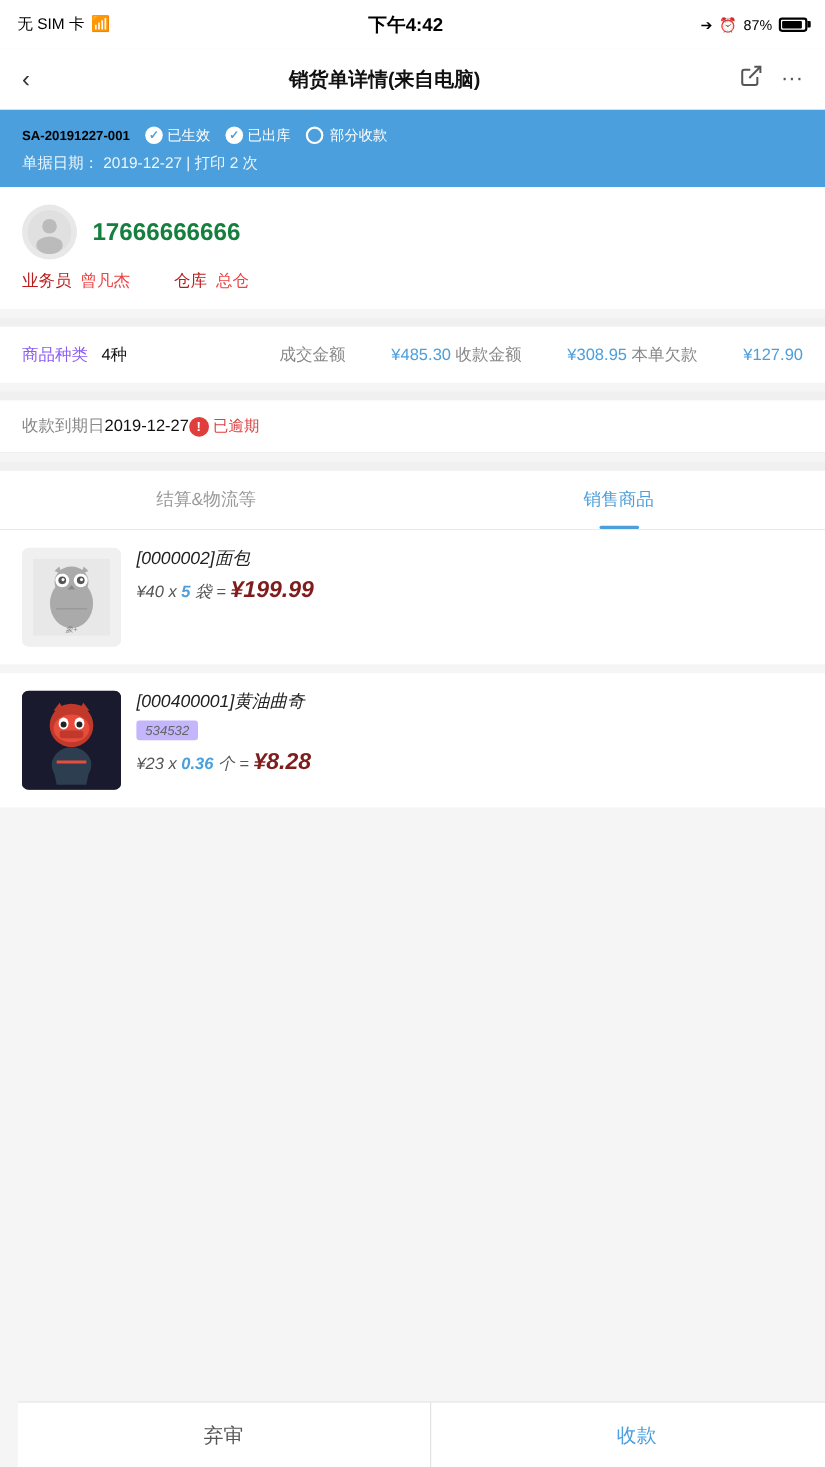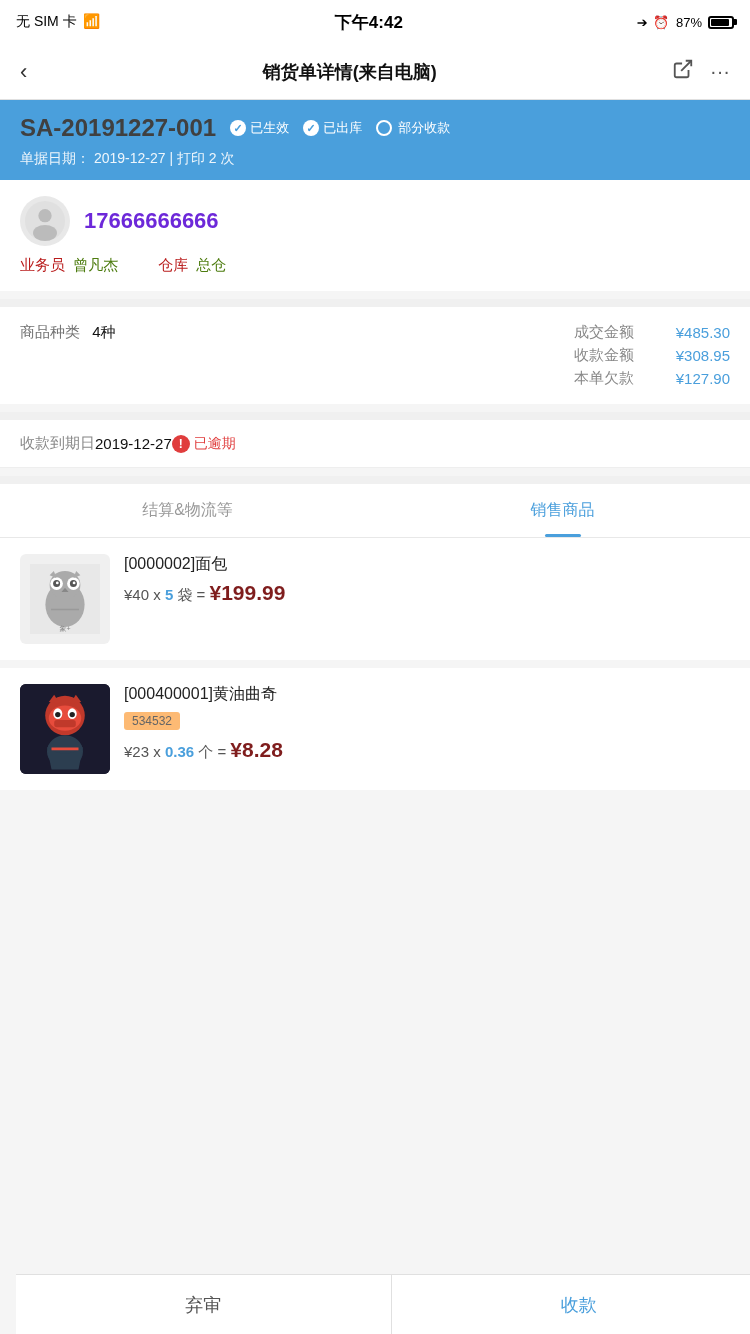--- a/index.html
+++ b/index.html
@@ -86,23 +86,23 @@
       background: #4a9fdc;
       padding: 14px 20px 12px;
     }
     .banner-row1 {
       display: flex;
       align-items: center;
       gap: 14px;
       margin-bottom: 8px;
     }
     .order-id {
-      font-size: 24px;
+      font-size: 12px;
       font-weight: 700;
-      color: #404040;
+      color: #000000;
     }
     .badge {
       display: inline-flex;
       align-items: center;
       gap: 4px;
       font-size: 13px;
       color: #fff;
     }
     .badge-check {
       display: inline-block;
@@ -147,35 +147,35 @@
       background: #e8e8e8;
       display: flex;
       align-items: center;
       justify-content: center;
       overflow: hidden;
     }
     .avatar-svg { width: 40px; height: 40px; }
     .customer-name {
       font-size: 22px;
       font-weight: 600;
-      color: #6d28d9;
+      color: #15803d;
     }
     .customer-sub {
       font-size: 15px;
       color: #555;
       margin-bottom: 10px;
     }
     .customer-meta {
       display: flex;
       gap: 40px;
       font-size: 15px;
       color: #555;
     }
     .meta-label { color: #b91c1c; margin-right: 4px; text-align: right; }
-    .meta-value { color: #4d7c0f; }
+    .meta-value { color: #ef4444; }
 
     
     .summary-card {
       background: #fff;
       padding: 16px 20px;
       margin-bottom: 8px;
     }
     .summary-row {
       display: flex;
       justify-content: space-between;
@@ -183,25 +183,25 @@
     }
     .summary-left {
       display: flex;
       flex-direction: column;
       gap: 4px;
     }
     .summary-item {
       font-size: 15px;
       color: #555;
     }
-    .summary-label { color: #737373; margin-right: 8px; }
+    .summary-label { color: #8b5cf6; margin-right: 8px; }
     .summary-count { color: #111; font-weight: 400; }
     .summary-right {
       display: flex;
-      flex-direction: column;
+      flex-direction: row;
       gap: 4px;
       text-align: right;
       justify-content: center;
     }
     .summary-line {
       display: flex;
       justify-content: flex-end;
       align-items: center;
       gap: 16px;
       font-size: 15px;
@@ -274,20 +274,21 @@
     .products-list {
       background: #f5f5f5;
     }
     .product-item {
       background: #fff;
       margin-bottom: 8px;
       padding: 16px 20px;
       display: flex;
       align-items: flex-start;
       gap: 14px;
+      font-style: italic;
     }
     .product-thumb {
       width: 90px; height: 90px;
       background: #f0f0f0;
       border-radius: 6px;
       overflow: hidden;
       flex-shrink: 0;
       display: flex;
       align-items: center;
       justify-content: center;
@@ -306,21 +307,21 @@
       flex: 1;
     }
     .product-name {
       font-size: 16px;
       color: #222;
       font-weight: 500;
       margin-bottom: 6px;
     }
     .product-tag {
       display: inline-block;
-      background: #fdba74;
+      background: #c4b5fd;
       color: #666;
       font-size: 12px;
       padding: 2px 8px;
       border-radius: 3px;
       margin-bottom: 8px;
     }
     .product-price {
       font-size: 15px;
       color: #555;
     }

